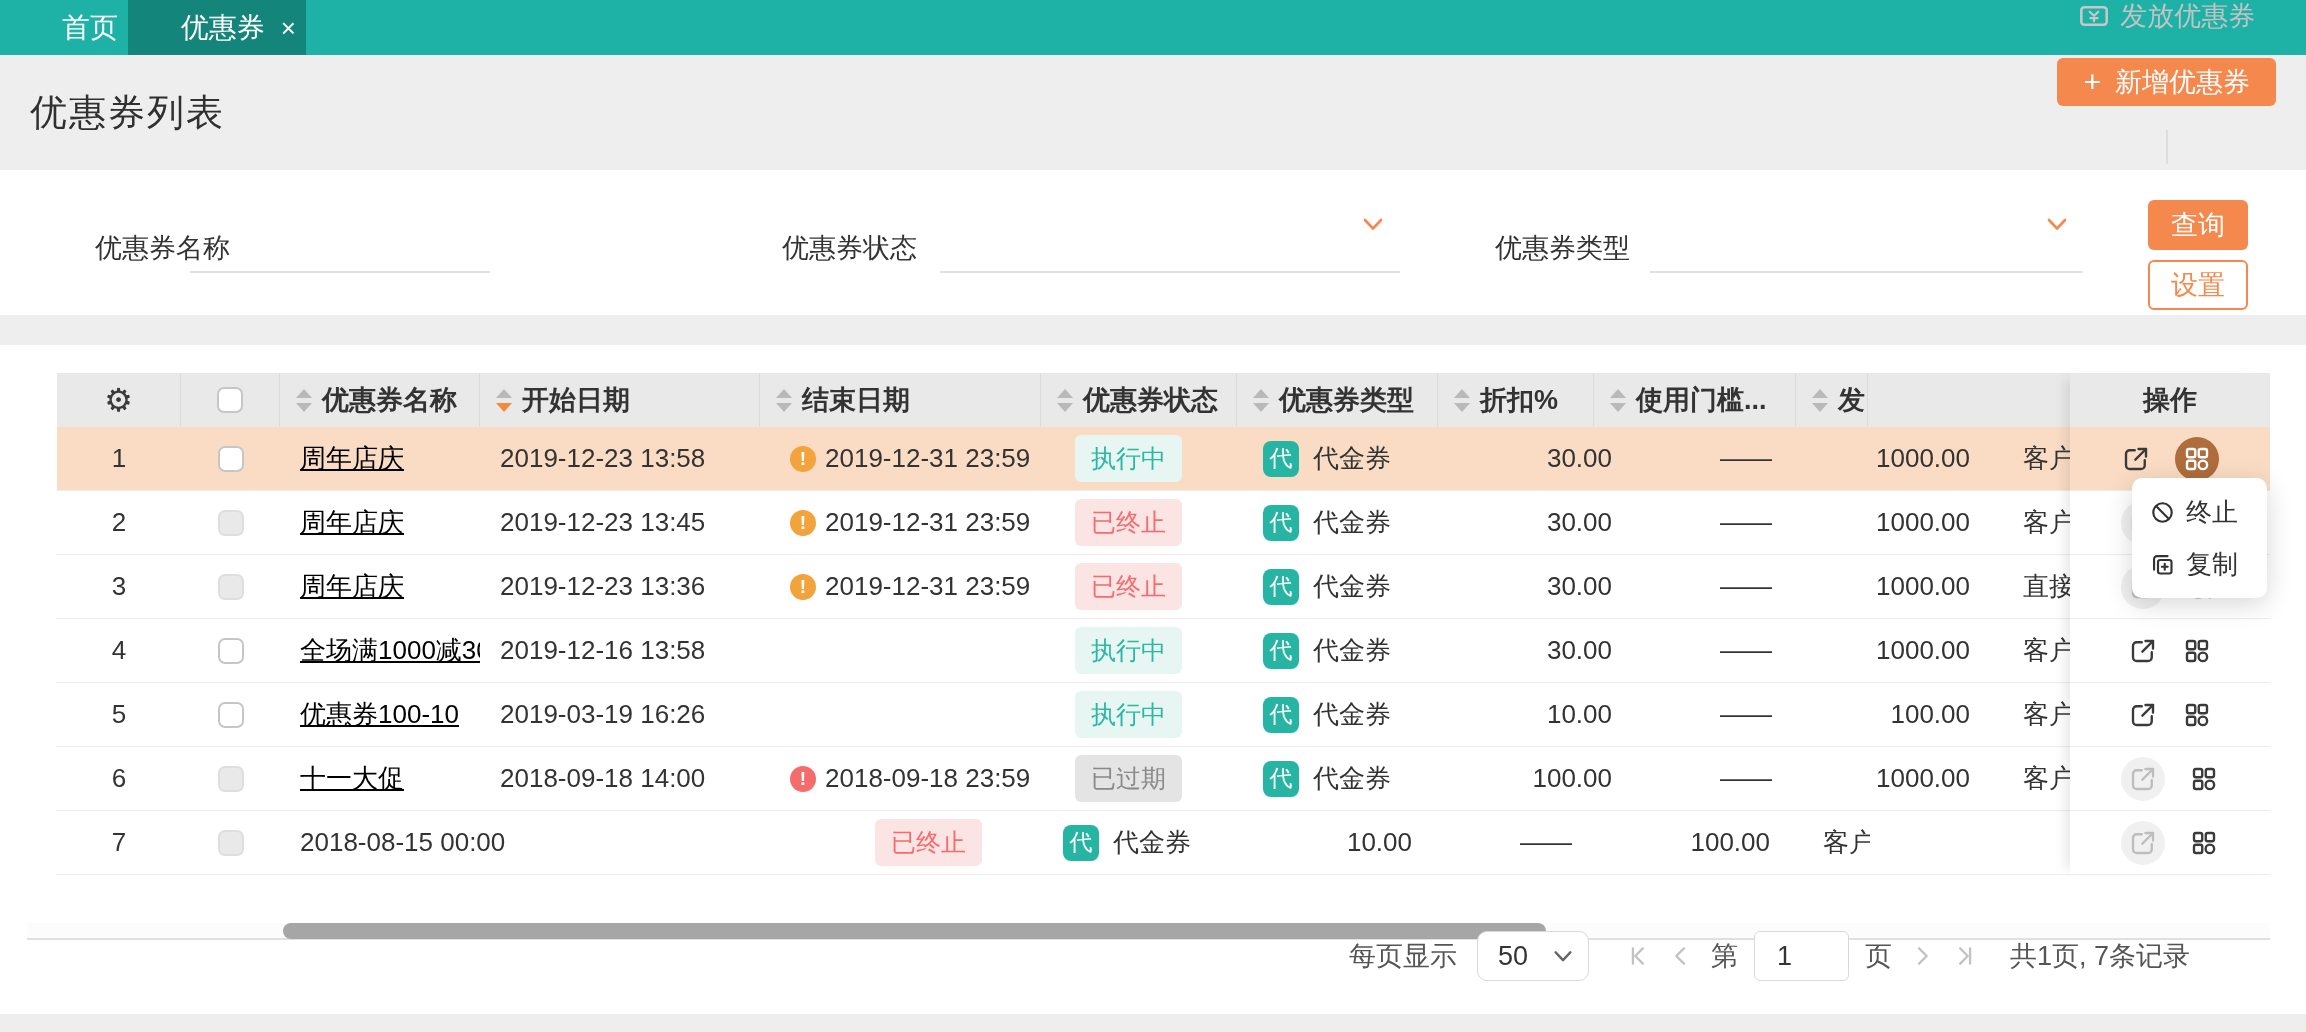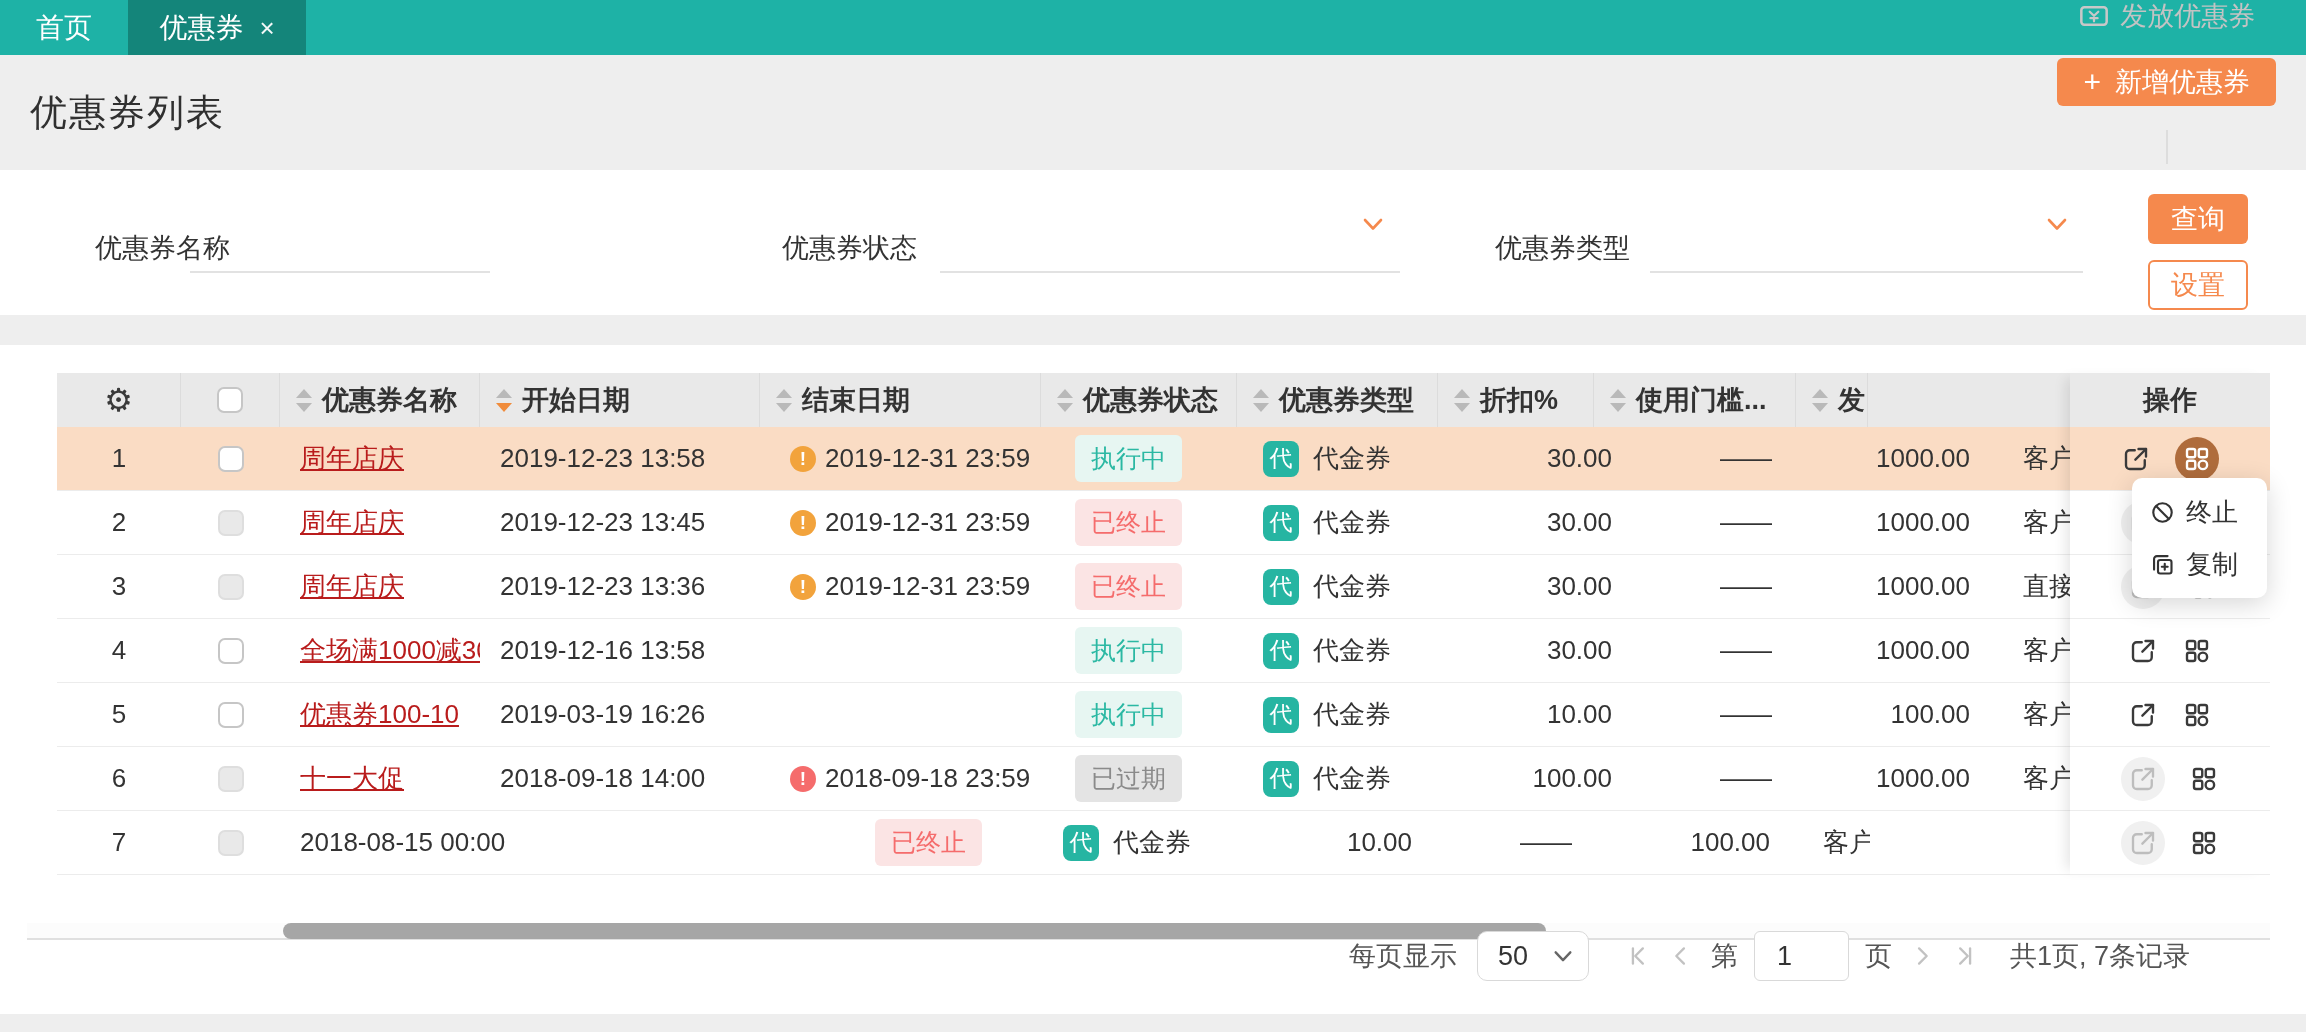--- a/index.html
+++ b/index.html
@@ -7,41 +7,41 @@
   body {
     position:relative; overflow:hidden;
     background:#eeeeee;
     font-family:"Liberation Sans","DejaVu Sans",sans-serif;
     color:#333;
   }
   svg.i { display:block; }
 
   
   .tabbar { position:absolute; top:0; left:0; right:0; height:55px; background:#1EB2A6; display:flex; }
-  .tab { min-width:128px; padding:0 4px; color:#fff; font-size:28px; display:flex; align-items:center; justify-content:center; cursor:default; }
+  .tab { min-width:128px; padding:0 10px; color:#fff; font-size:28px; display:flex; align-items:center; justify-content:flex-end; cursor:default; }
   .tab.active { min-width:178px; background:#14857A; gap:16px; }
   .tab-close { font-size:26px; line-height:1; opacity:.95; }
 
   
   .page-header { position:absolute; top:55px; left:0; right:0; height:115px; display:flex; align-items:center; padding:0 30px; }
   .page-title { font-size:37px; font-weight:500; color:#303030; letter-spacing:2px; }
   .hdr-right { margin-left:auto; display:flex; align-items:center; gap:24px;flex-direction:column; }
   .issue-btn { display:flex; align-items:center; gap:10px; color:#c3c3c3; font-size:27px; }
   .issue-btn svg { stroke:#c8c8c8; }
   .add-btn { background:#F5894D; color:#fff; font-size:27px; height:48px; padding:0 26px; border-radius:6px; display:flex; align-items:center; gap:14px; }
   .add-plus { font-size:30px; line-height:1; }
   .hdr-divider { width:2px; height:34px; background:#ddd; }
   .help-btn { width:40px; height:40px; border-radius:50%; border:3px solid #F08C4B; color:#F08C4B; font-size:26px; font-weight:bold; display:flex; align-items:center; justify-content:center; }
 
   
   .filter-panel { position:absolute; top:170px; left:0; right:0; height:145px; background:#fff; }
   .flabel { position:absolute; font-size:27px; color:#333; top:60px; }
   .fline { position:absolute; height:40px; border-bottom:2px solid #e2e2e2; top:63px; }
   .fchev { position:absolute; top:42px; }
-  .btn-search { position:absolute; left:2148px; top:24px; width:100px; height:50px; background:#F5894D; border-radius:6px; color:#fff; font-size:27px; display:flex; align-items:center; justify-content:center; }
+  .btn-search { position:absolute; left:2148px; top:30px; width:100px; height:50px; background:#F5894D; border-radius:6px; color:#fff; font-size:27px; display:flex; align-items:center; justify-content:center; }
   .btn-settings { position:absolute; left:2148px; top:90px; width:100px; height:50px; background:#fff; border:2px solid #F5894D; border-radius:6px; color:#F5894D; font-size:27px; display:flex; align-items:center; justify-content:center; }
 
   
   .table-panel { position:absolute; top:345px; left:0; right:0; height:669px; background:#fff; }
   .tbl { position:absolute; left:57px; top:28px; width:2013px; }
   .th { display:flex; height:54px; background:#e9e9e9; }
   .tr { display:flex; height:64px; background:#fff; border-bottom:1px solid #ececec; }
   .tr.hl { background:#FADCC4; }
   .c { display:flex; align-items:center; overflow:hidden; flex:none; white-space:nowrap; font-size:26px; color:#333; }
   .th .c { font-size:27px; font-weight:600; color:#333; border-right:1px solid #dcdcdc; }
@@ -62,21 +62,21 @@
   .th .c8,.th .c10{justify-content:flex-start; padding:0 0 0 16px;}
 
   .sort { display:flex; flex-direction:column; gap:5px; margin-right:10px; }
   .s-up { width:0; height:0; border-left:8px solid transparent; border-right:8px solid transparent; border-bottom:9px solid #b9b9b9; }
   .s-dn { width:0; height:0; border-left:8px solid transparent; border-right:8px solid transparent; border-top:9px solid #b9b9b9; }
   .s-dn.on { border-top-color:#F08C3C; }
 
   .gear { font-family:"DejaVu Sans",sans-serif; font-size:32px; color:#3a3a3a; font-weight:normal; }
   .cb { width:26px; height:26px; border:2px solid #c6c6c6; border-radius:7px; background:#fff; }
   .cb.off { background:#e9e9e9; border-color:#dedede; }
-  .lnk { color:#b91c1c; text-decoration:underline; cursor:pointer; }
+  .lnk { color:#000000; text-decoration:underline; cursor:pointer; }
   .warn { width:26px; height:26px; border-radius:50%; background:#F2A33C; color:#fff; font-size:19px; font-weight:bold; display:flex; align-items:center; justify-content:center; margin-right:9px; flex:none; }
   .warn.red { background:#F56C6C; }
   .badge { padding:7px 16px; border-radius:6px; font-size:25px; }
   .badge.active { color:#2BB8A3; background:#E7F6F2; }
   .badge.danger { color:#F56C6C; background:#FBE4E4; }
   .badge.expired { color:#8a8a8a; background:#E4E4E4; }
   .tag { width:36px; height:36px; border-radius:8px; background:#26B5A2; color:#fff; font-size:23px; display:flex; align-items:center; justify-content:center; margin-right:14px; flex:none; }
 
   
   .fixedcol { position:absolute; left:2070px; top:28px; width:200px; box-shadow:-10px 0 12px -6px rgba(0,0,0,.10); }

